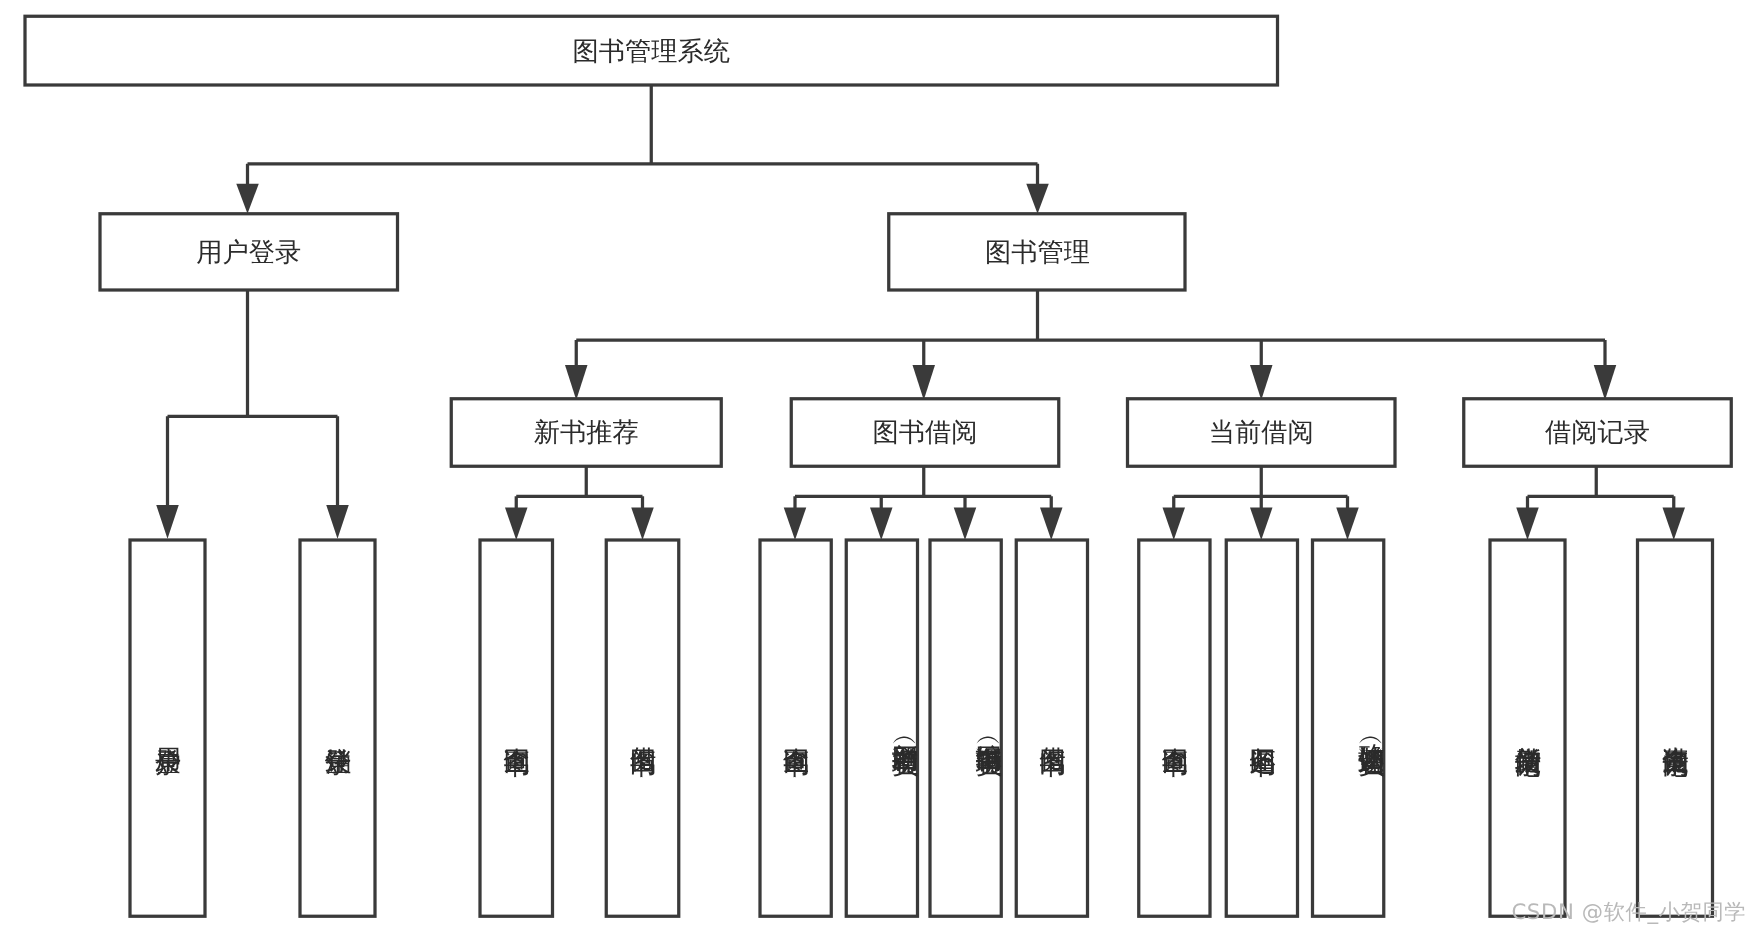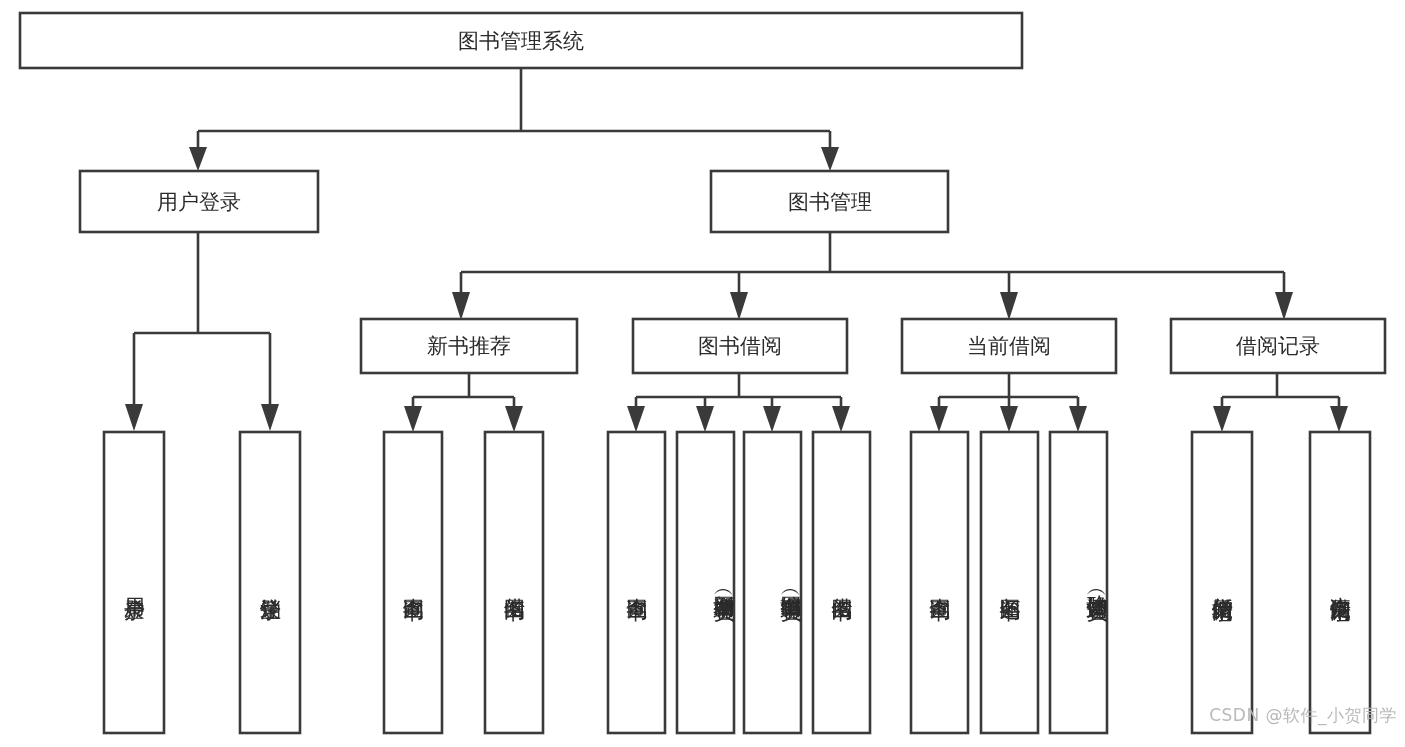--- a/index.html
+++ b/index.html
@@ -63,21 +63,21 @@
     text-align: center;
     white-space: nowrap;
     display: flex;
     align-items: center;
     justify-content: center;
     pointer-events: none;
   }
   .watermark {
     position: absolute;
     right: 8px;
-    bottom: 20px;
+    bottom: 6px;
     font-family: "DejaVu Sans", "Liberation Sans", sans-serif;
     font-size: 17px;
     color: #b9b9b9;
     letter-spacing: 0.5px;
     white-space: nowrap;
   }
 </style>
 </head>
 <body>
 

